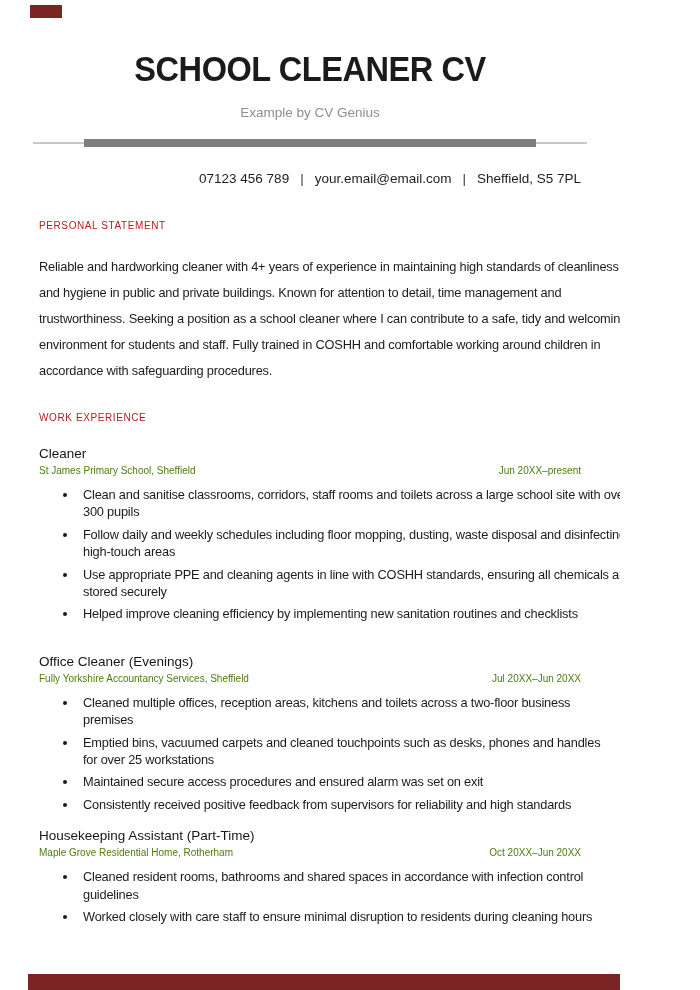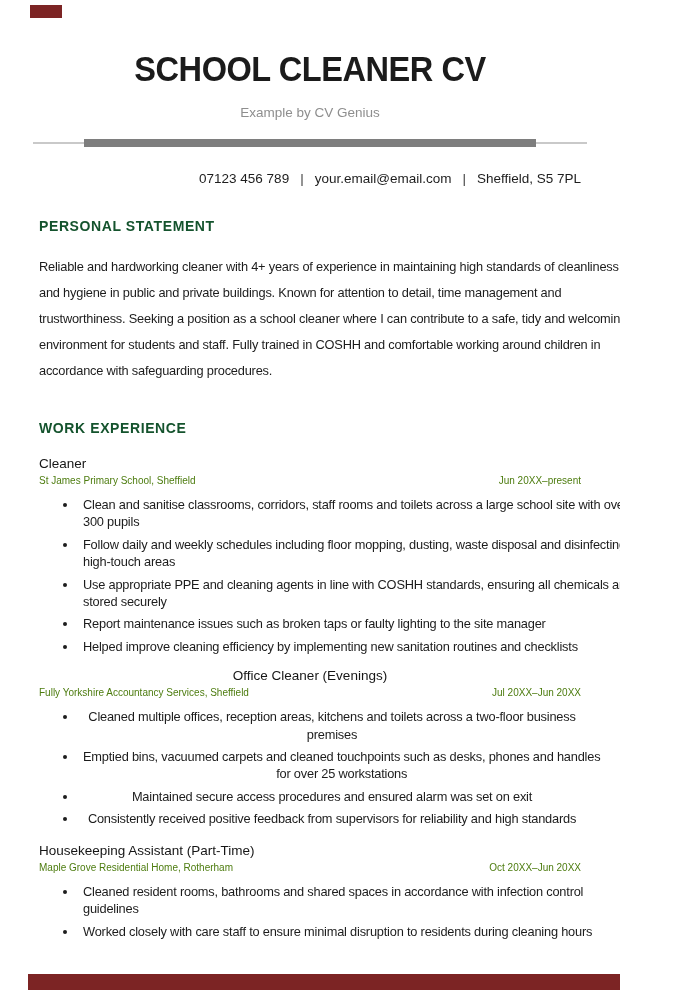--- a/index.html
+++ b/index.html
@@ -54,43 +54,43 @@
   }
   .contact {
     margin-top:23px;
     text-align:right;
     font-size:13.5px; line-height:17px;
     color:#1d1d1d;
   }
   .contact .sep { margin:0 11px; color:#3c3c3c; }
 
   .section-heading {
-    font-size:14px; font-weight:bold;
-    color:#14532d;
+    font-size:10px; font-weight:normal;
+    color:#b91c1c;
     letter-spacing:0.6px;
     line-height:16px;
   }
   .heading-ps { margin-top:31px; }
-  .heading-we { margin-top:36px; }
+  .heading-we { margin-top:26px; }
 
   .ps-body {
     margin-top:20px;
     font-size:12.8px; line-height:26px;
     letter-spacing:-0.2px;
     white-space:pre;
     color:#1c1c1c;
   }
 
   .job-title { font-weight:normal; font-size:13.5px; line-height:17px; color:#161616; }
   .job-meta {
     display:flex; justify-content:space-between; align-items:baseline;
     font-size:10px; line-height:17px; color:#4d7c0f;
   }
   .job-1 { margin-top:19px; }
-  .job-2 { margin-top:12px;text-align:center; }
+  .job-2 { margin-top:30px; }
   .job-3 { margin-top:14px; }
 
   .bullets { margin-top:7px; }
   .bullet-item { display:flex; margin-bottom:5px; }
   .dot-col { flex:0 0 44px; }
   .bullet-dot {
     display:block; width:4px; height:4px; border-radius:50%;
     background:#1d1d1d; margin:7px 0 0 24px;
   }
   .bullet-text {
@@ -158,26 +158,20 @@
           <span class="dot-col">
               <span class="bullet-dot"></span>
             </span>
           <span class="bullet-text">Use appropriate PPE and cleaning agents in line with COSHH standards, ensuring all chemicals are
 stored securely</span>
         </div>
         <div class="bullet-item">
           <span class="dot-col">
               <span class="bullet-dot"></span>
             </span>
-          <span class="bullet-text">Report maintenance issues such as broken taps or faulty lighting to the site manager</span>
-        </div>
-        <div class="bullet-item">
-          <span class="dot-col">
-              <span class="bullet-dot"></span>
-            </span>
           <span class="bullet-text">Helped improve cleaning efficiency by implementing new sanitation routines and checklists</span>
         </div>
       </div>
     </div>
 
     <div class="job job-2">
       <div class="job-title">Office Cleaner (Evenings)</div>
       <div class="job-meta">
         <span>Fully Yorkshire Accountancy Services, Sheffield</span>
         <span>Jul 20XX–Jun 20XX</span>

